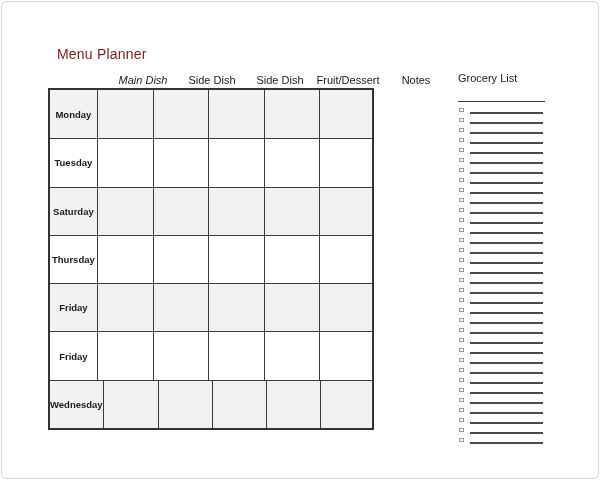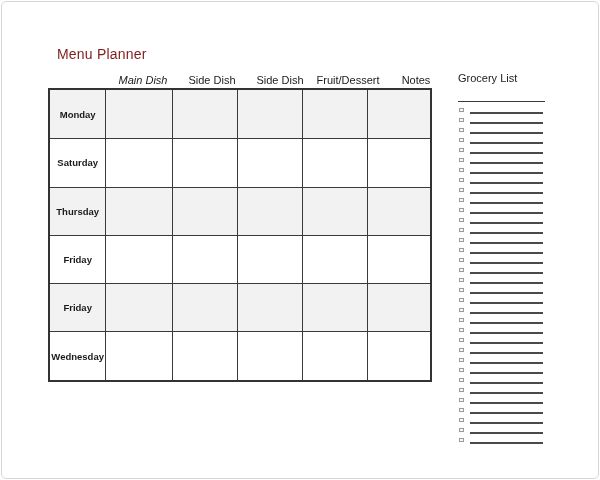--- a/index.html
+++ b/index.html
@@ -44,21 +44,21 @@
     line-height: 15px;
     white-space: nowrap;
   }
   .w0 { width: 70px; font-style: italic; } .w1 { width: 68px; } .w2 { width: 68px; }
   .w3 { width: 68px; } .w4 { width: 68px; }
   
   .planner {
     position: absolute;
     left: 48px;
     top: 88px;
-    width: 384px;
+    width: 326px;
     border: 2px solid #333333;
     background: #ffffff;
   }
   .prow {
     display: flex;
     height: 48.3px;
     border-top: 1.5px solid #3a3a3a;
     background: #ffffff;
   }
   .prow:first-child { border-top: none; }
@@ -137,20 +137,28 @@
 <div class="planner">
     <div class="prow">
       <div class="pcell day-cell">Monday</div>
       <div class="pcell meal-cell c0"></div>
       <div class="pcell meal-cell c1"></div>
       <div class="pcell meal-cell c2"></div>
       <div class="pcell meal-cell c3"></div>
       <div class="pcell meal-cell c4"></div>
     </div>
     <div class="prow">
+      <div class="pcell day-cell">Tuesday</div>
+      <div class="pcell meal-cell c0"></div>
+      <div class="pcell meal-cell c1"></div>
+      <div class="pcell meal-cell c2"></div>
+      <div class="pcell meal-cell c3"></div>
+      <div class="pcell meal-cell c4"></div>
+    </div>
+    <div class="prow">
       <div class="pcell day-cell">Saturday</div>
       <div class="pcell meal-cell c0"></div>
       <div class="pcell meal-cell c1"></div>
       <div class="pcell meal-cell c2"></div>
       <div class="pcell meal-cell c3"></div>
       <div class="pcell meal-cell c4"></div>
     </div>
     <div class="prow">
       <div class="pcell day-cell">Thursday</div>
       <div class="pcell meal-cell c0"></div>

